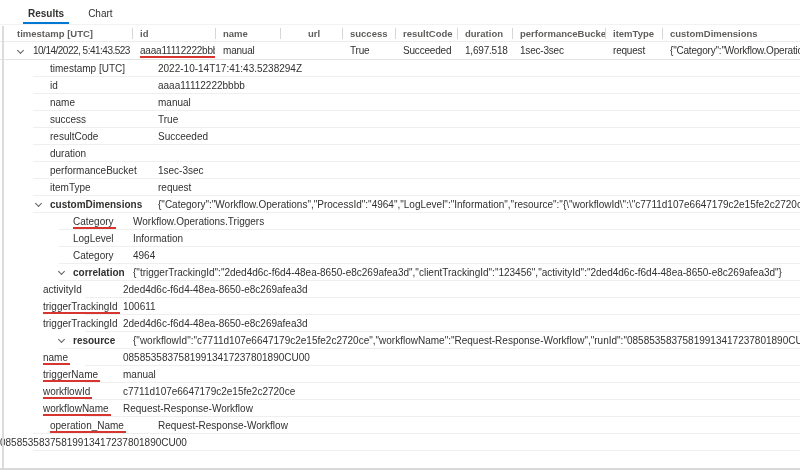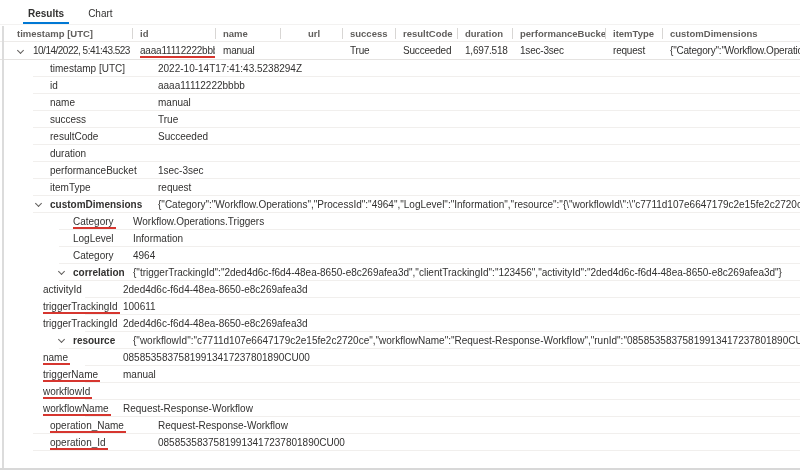--- a/index.html
+++ b/index.html
@@ -175,29 +175,29 @@
     <div class="drow lvl3">
       <span class="key"><span class="red-ul">name</span></span>
       <span class="val">08585358375819913417237801890CU00</span>
     </div>
     <div class="drow lvl3">
       <span class="key"><span class="red-ul">triggerName</span></span>
       <span class="val">manual</span>
     </div>
     <div class="drow lvl3">
       <span class="key"><span class="red-ul">workflowId</span></span>
+      <span class="val">c7711d107e6647179c2e15fe2c2720ce</span>
     </div>
     <div class="drow lvl3">
       <span class="key"><span class="red-ul">workflowName</span></span>
       <span class="val">Request-Response-Workflow</span>
     </div>
     <div class="drow lvl1">
       <span class="key"><span class="red-ul">operation_Name</span></span>
       <span class="val">Request-Response-Workflow</span>
     </div>
     <div class="drow lvl1">
-      <span class="key"><span class="red-ul">operation_Id</span></span>
       <span class="val">08585358375819913417237801890CU00</span>
     </div>
   </div>
 
 <div class="left-edge"></div>
 <div class="bottom-bar"></div>
 
 </body></html>

